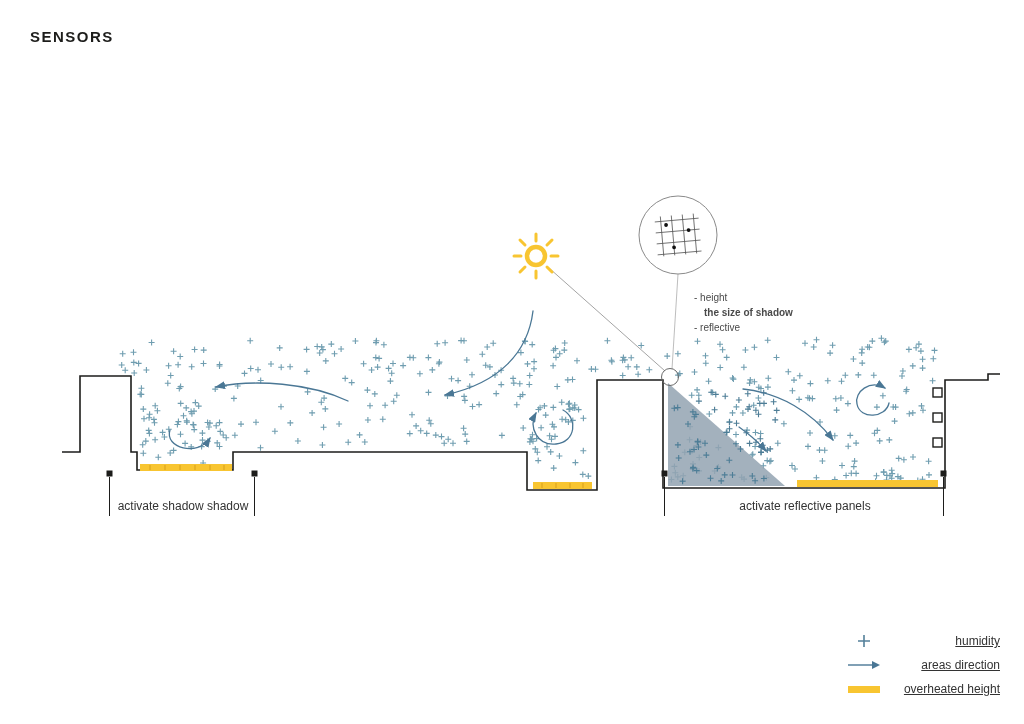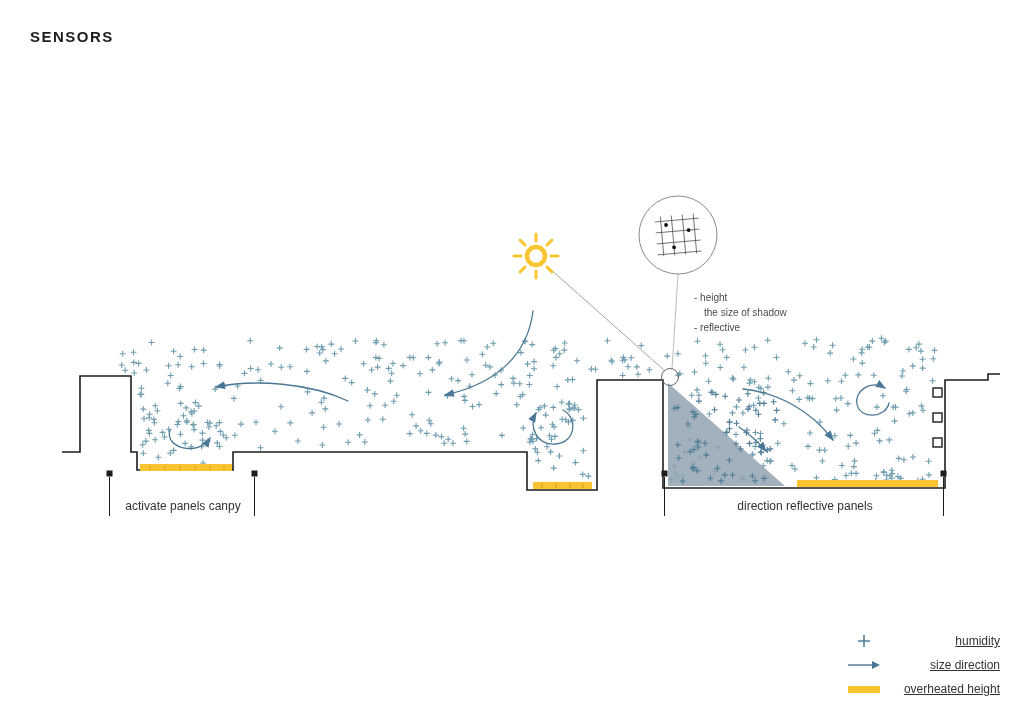--- a/index.html
+++ b/index.html
@@ -2,21 +2,21 @@
 <html><head>
 <meta charset="utf-8">
 <style>
   html,body{margin:0;padding:0;background:#ffffff;}
   .canvas{position:relative;width:1024px;height:724px;background:#ffffff;overflow:hidden;
           font-family:"Liberation Sans",sans-serif;color:#3c3c3c;}
   svg.diagram{position:absolute;left:0;top:0;}
   .title{position:absolute;left:30px;top:28px;font-size:15px;font-weight:700;
          letter-spacing:1.5px;color:#1d1d1b;}
   .annotation{position:absolute;left:694px;top:290px;font-size:10px;line-height:15px;color:#4a4a4a;}
-  .annotation .indent{margin-left:10px;}
+  .annotation .indent{margin-left:10px;font-weight:bold;}
   .diagram-label{position:absolute;font-size:12px;color:#333;text-align:center;}
   .label-left{left:111px;top:499px;width:144px;}
   .label-right{left:665px;top:499px;width:280px;}
   .legend{position:absolute;left:840px;top:629px;width:160px;}
   .legend-row{display:flex;align-items:center;height:24px;}
   .legend-icon{width:48px;display:flex;justify-content:center;align-items:center;}
   .legend-label{flex:1;text-align:right;font-size:12px;color:#333;text-decoration:underline;}
   .legend-bar{width:32px;height:7px;background:#f8c531;display:inline-block;}
 </style>
 </head>
@@ -619,40 +619,40 @@
   </svg>
 
   <div class="title">SENSORS</div>
 
   <div class="annotation">
     <div>- height</div>
     <div class="indent">the size of shadow</div>
     <div>- reflective</div>
   </div>
 
-  <div class="diagram-label label-left">activate panels canpy</div>
-  <div class="diagram-label label-right">direction reflective panels</div>
+  <div class="diagram-label label-left">activate shadow shadow</div>
+  <div class="diagram-label label-right">activate reflective panels</div>
 
   <div class="legend">
     <div class="legend-row">
       <span class="legend-icon">
         <svg width="14" height="14">
             <path d="M7 1 V13 M1 7 H13" stroke="#54809a" stroke-width="1.6" fill="none"></path>
           </svg>
       </span>
       <span class="legend-label">humidity</span>
     </div>
     <div class="legend-row">
       <span class="legend-icon">
         <svg width="34" height="12">
             <line x1="1" y1="6" x2="25" y2="6" stroke="#4a7795" stroke-width="1.4"></line>
           <polygon points="25,2 33,6 25,10" fill="#4a7795"></polygon>
           </svg>
       </span>
-      <span class="legend-label">size direction</span>
+      <span class="legend-label">areas direction</span>
     </div>
     <div class="legend-row">
       <span class="legend-icon">
         <span class="legend-bar"></span>
       </span>
       <span class="legend-label">overheated height</span>
     </div>
   </div>
 
 </div>

